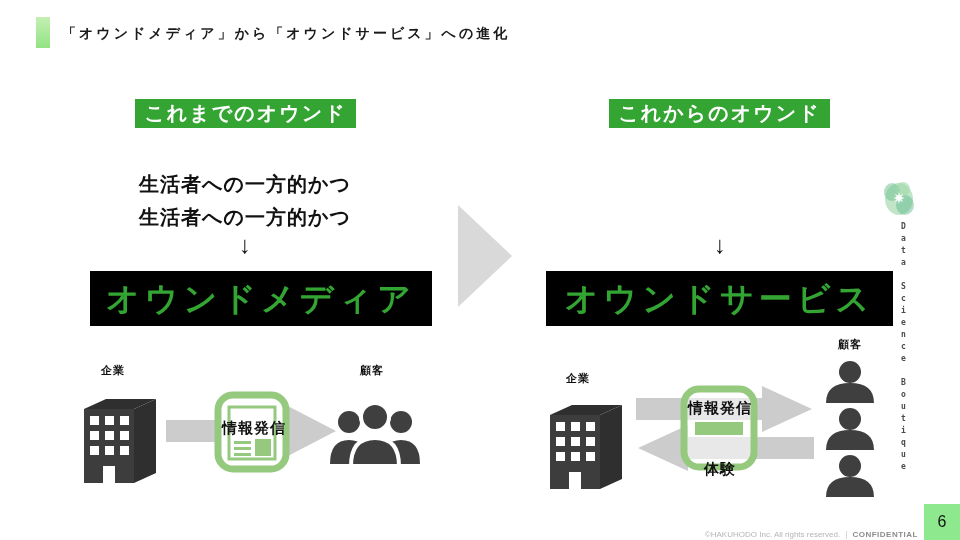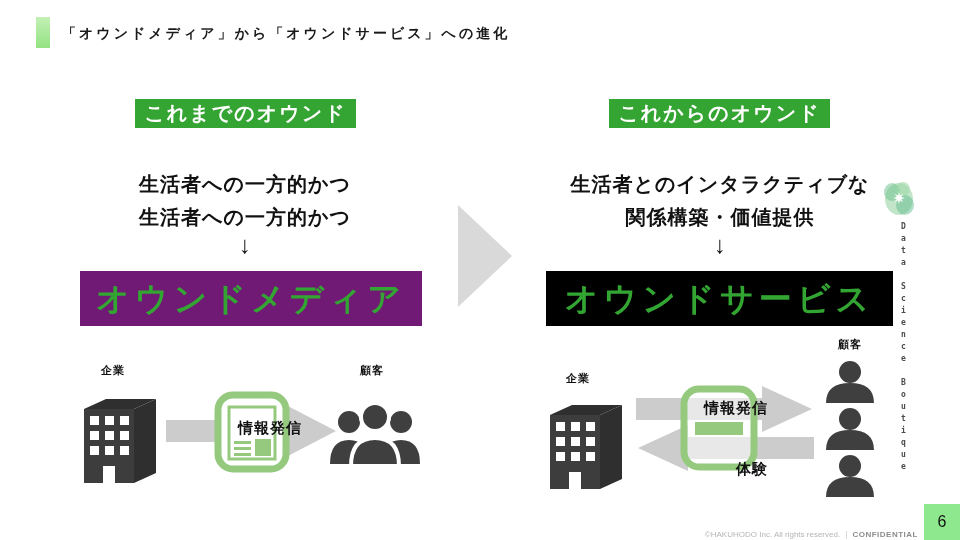--- a/index.html
+++ b/index.html
@@ -24,34 +24,34 @@
     text-align:center; line-height:33px; letter-spacing:1px; }
   .desc.left { left:60px; width:370px; }
   .desc.right { left:522px; width:396px; }
   .down-arrow { position:absolute; top:231px; text-align:center; font-size:24px; color:#111; }
   .down-arrow.left { left:60px; width:370px; }
   .down-arrow.right { left:522px; width:396px; }
 
   
   .highlight { position:absolute; top:271px; height:55px; line-height:55px; text-align:center;
     font-size:33px; font-weight:bold; letter-spacing:5px; color:#33a532; }
-  .highlight.blue { left:80px; width:342px; background:#701a75; }
+  .highlight.blue { left:90px; width:342px; background:#000000; }
   .highlight.yellow { left:546px; width:347px; background:#000000; }
 
   
   .transition-triangle { position:absolute; left:458px; top:205px; width:0; height:0;
     border-top:51px solid transparent; border-bottom:51px solid transparent;
     border-left:54px solid #d9d9d9; }
 
   
   .diag-label { position:absolute; font-size:11px; font-weight:bold; color:#111;
     text-align:center; letter-spacing:1px; }
   .svg-abs { position:absolute; }
   .flow-label { position:absolute; font-size:15px; font-weight:bold; color:#111;
-    text-align:right; z-index:5; letter-spacing:1px; }
+    text-align:center; z-index:5; letter-spacing:1px; }
   .z1 { z-index:1; } .z2 { z-index:2; }
 
   .person-stack { position:absolute; left:822px; top:359px; display:flex;
     flex-direction:column; gap:3px; }
 
   
   .vertical-brand { position:absolute; left:899px; top:222px; writing-mode:vertical-rl;
     text-orientation:upright; font-size:8px; letter-spacing:3px; color:#4a4a4a;
     font-family:"DejaVu Sans Mono", monospace; font-weight:bold; }
 
@@ -68,24 +68,20 @@
 
   <div class="title-bar"></div>
   <div class="slide-title">「オウンドメディア」から「オウンドサービス」への進化</div>
 
   <div class="col-header left">これまでのオウンド</div>
   <div class="col-header right">これからのオウンド</div>
 
   <div class="desc left">
     <div>生活者への一方的かつ</div>
     <div>生活者への一方的かつ</div>
-  </div>
-  <div class="desc right">
-    <div>生活者とのインタラクティブな</div>
-    <div>関係構築・価値提供</div>
   </div>
 
   <div class="down-arrow left">↓</div>
   <div class="down-arrow right">↓</div>
 
   <div class="highlight blue">オウンドメディア</div>
   <div class="highlight yellow">オウンドサービス</div>
 
   <div class="transition-triangle"></div>
 

